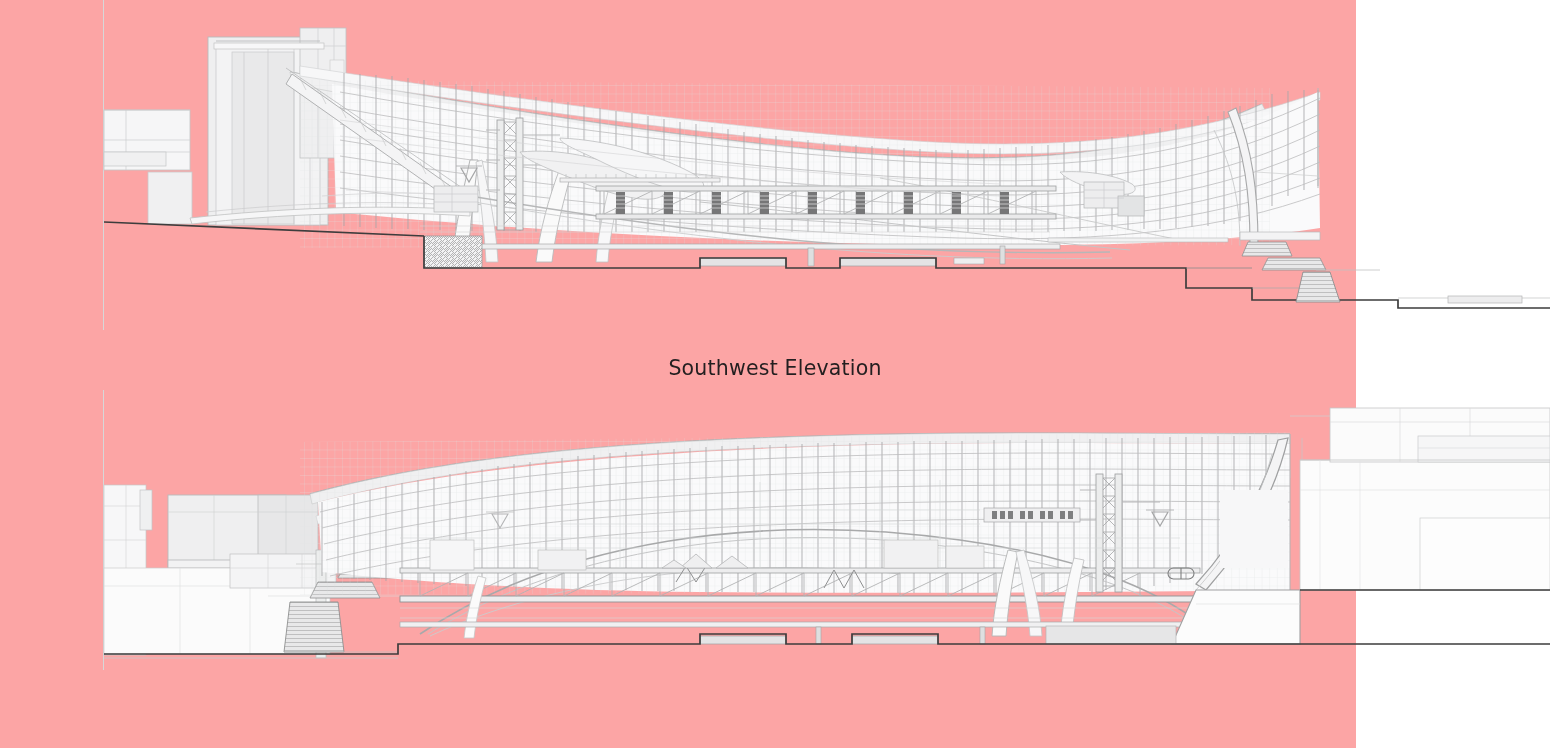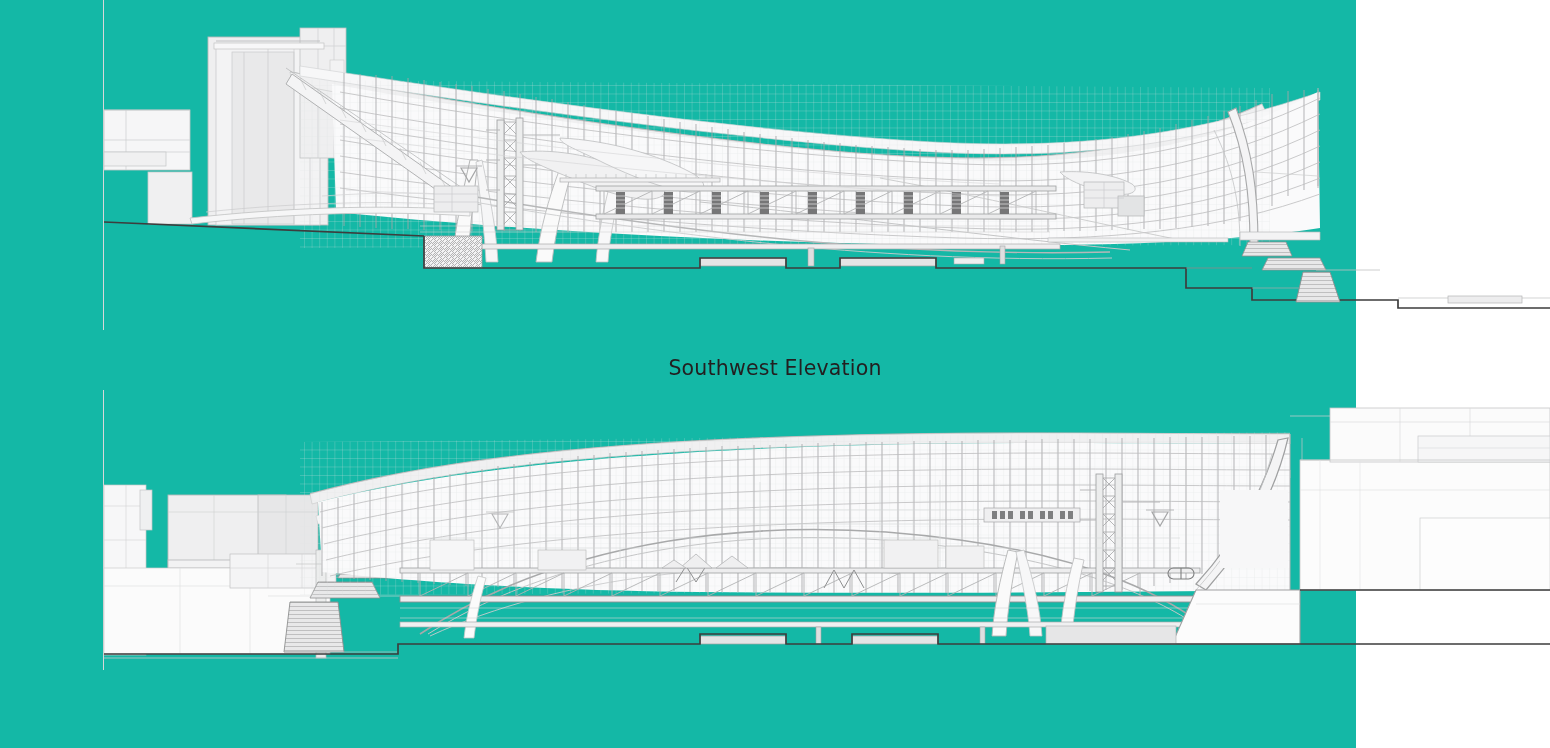--- a/index.html
+++ b/index.html
@@ -3,21 +3,21 @@
 <meta charset="utf-8">
 <title>Elevations</title>
 <style>
   html,body{margin:0;padding:0;background:#ffffff;}
   body{
     width:1550px;height:748px;
     font-family:"Liberation Sans", sans-serif;
     overflow:hidden;
     position:relative;
   }
-  .sheet{position:relative;width:1356px;height:748px;background:#14b8a6;}
+  .sheet{position:relative;width:1356px;height:748px;background:#fca5a5;}
   .panel{position:absolute;left:0;width:1550px;}
   #panel-sw{top:0;height:390px;}
   #panel-ne{top:390px;height:358px;}
   .drawing{display:block;width:1550px;}
   .caption{
     position:absolute;left:0;width:1550px;text-align:center;
     font-size:20.5px;color:#231f20;letter-spacing:.2px;
     font-family:"DejaVu Sans", sans-serif;
     font-weight:400;
   }

